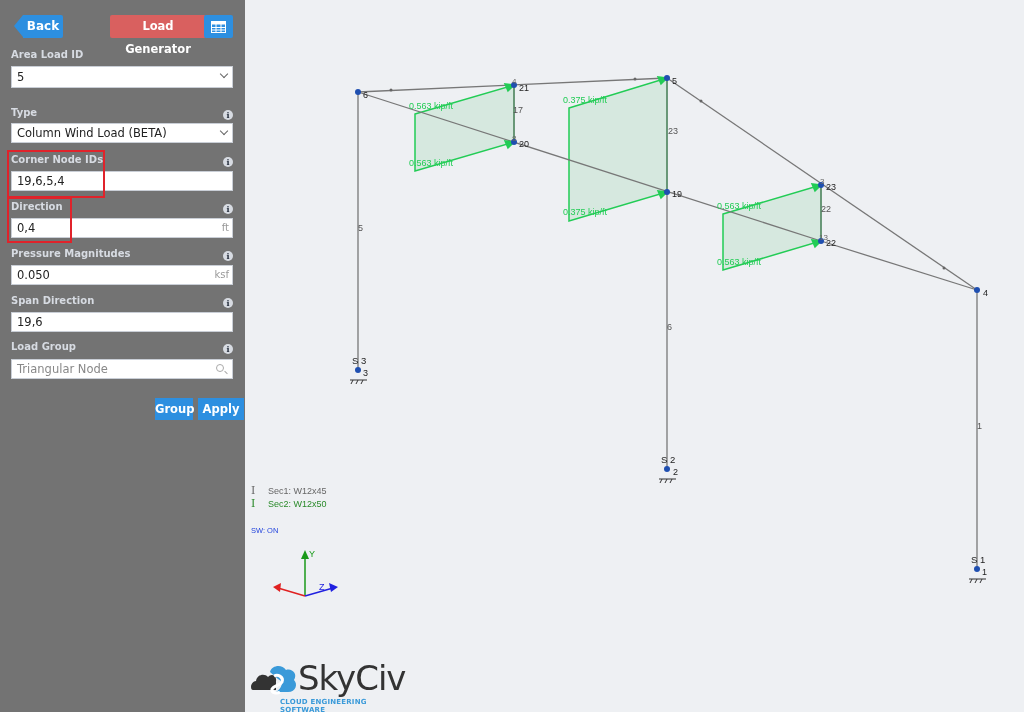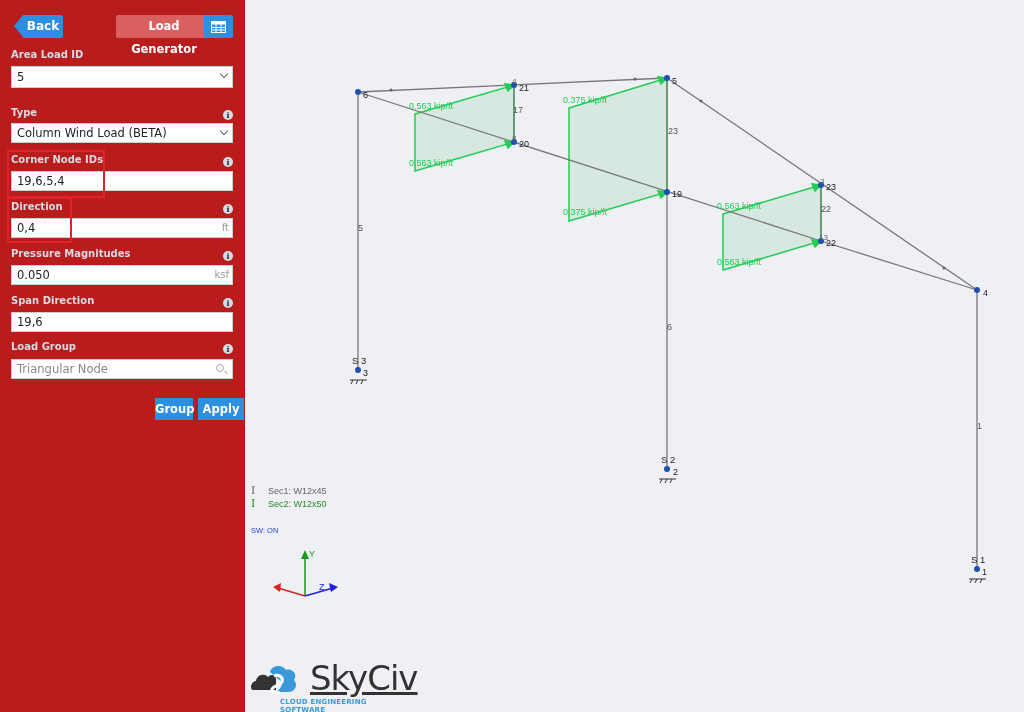--- a/index.html
+++ b/index.html
@@ -1,35 +1,35 @@
 <!DOCTYPE html>
 <html><head>
 <meta charset="utf-8">
 <style>
   * { box-sizing: border-box; margin: 0; padding: 0; }
   html, body { width: 1024px; height: 712px; overflow: hidden; font-family: "DejaVu Sans", "Liberation Sans", sans-serif; }
   body { position: relative; background: #eef0f3; }
-  .sidebar { position: absolute; left: 0; top: 0; width: 245px; height: 712px; background: #b91c1c; color: #e6e9ee; }
+  .sidebar { position: absolute; left: 0; top: 0; width: 245px; height: 712px; background: #737373; color: #e6e9ee; }
   .back-btn { position: absolute; left: 23px; top: 15px; width: 40px; height: 23px; background: #2d8fe0; color: #fff; font-size: 12px; font-weight: bold; line-height: 23px; text-align: center; border-radius: 0 2px 2px 0; cursor: pointer; }
   .back-btn::before { content: ""; position: absolute; left: -9px; top: 0; border-right: 9px solid #2d8fe0; border-top: 11.5px solid transparent; border-bottom: 11.5px solid transparent; }
-  .lg-btn { position: absolute; left: 116px; top: 15px; width: 96px; height: 23px; background: #d9605f; color: #fff; font-size: 11.5px; font-weight: bold; line-height: 23px; text-align: center; border-radius: 2px; cursor: pointer; }
+  .lg-btn { position: absolute; left: 110px; top: 15px; width: 96px; height: 23px; background: #d9605f; color: #fff; font-size: 11.5px; font-weight: bold; line-height: 23px; text-align: center; border-radius: 2px; cursor: pointer; }
   .grid-btn { position: absolute; left: 204px; top: 15px; width: 29px; height: 23px; background: #2d8fe0; border-radius: 2px; cursor: pointer; display: flex; align-items: center; justify-content: center; }
   .lbl { position: absolute; left: 11px; font-size: 10px; font-weight: bold; color: #d7dbe2; }
   .info { position: absolute; right: 12px; width: 10px; height: 10px; border-radius: 50%; background: #d7dbe2; color: #1d2535; font-size: 8px; font-weight: bold; line-height: 10px; text-align: center; font-family: "DejaVu Serif", serif; }
   .field { position: absolute; left: 11px; width: 222px; height: 20px; background: #fff; border: 1px solid #c9ced6; font-size: 11.5px; color: #222; line-height: 18px; padding-left: 5px; }
   .field .unit { position: absolute; right: 3px; top: 0; font-size: 10px; color: #999; }
   .field .chev { position: absolute; right: 5px; top: 4px; width: 6px; height: 6px; border-right: 1px solid #666; border-bottom: 1px solid #666; transform: rotate(45deg); }
   .field.placeholder { color: #888; }
   .field .mag { position: absolute; right: 8px; top: 4px; width: 8px; height: 8px; border: 1px solid #aaa; border-radius: 50%; }
   .field .mag::after { content: ""; position: absolute; left: 7px; top: 7px; width: 4px; height: 1px; background: #aaa; transform: rotate(45deg); }
   .red-box { position: absolute; border: 2px solid #e0232b; pointer-events: none; }
   .act-btn { position: absolute; top: 398px; height: 22px; background: #2d8fe0; color: #fff; font-size: 11.5px; font-weight: bold; line-height: 22px; text-align: center; cursor: pointer; }
   .canvas { position: absolute; left: 245px; top: 0; width: 779px; height: 712px; }
   .logo { position: absolute; left: 250px; top: 658px; width: 160px; height: 50px; }
-  .logo-text { position: absolute; left: 60px; top: 0; font-size: 34px; color: #333; font-family: "DejaVu Sans", sans-serif; letter-spacing: -1px; text-decoration: underline; }
+  .logo-text { position: absolute; left: 48px; top: 0; font-size: 34px; color: #333; font-family: "DejaVu Sans", sans-serif; letter-spacing: -1px; }
   .logo-sub { position: absolute; left: 30px; top: 40px; font-size: 7px; font-weight: bold; color: #3a9ad9; letter-spacing: 0.2px; }
 </style>
 </head>
 <body>
 
 <div class="sidebar">
   <div class="back-btn">Back</div>
   <div class="lg-btn">Load Generator</div>
   <div class="grid-btn">
     <svg width="15" height="12" viewBox="0 0 15 12">

